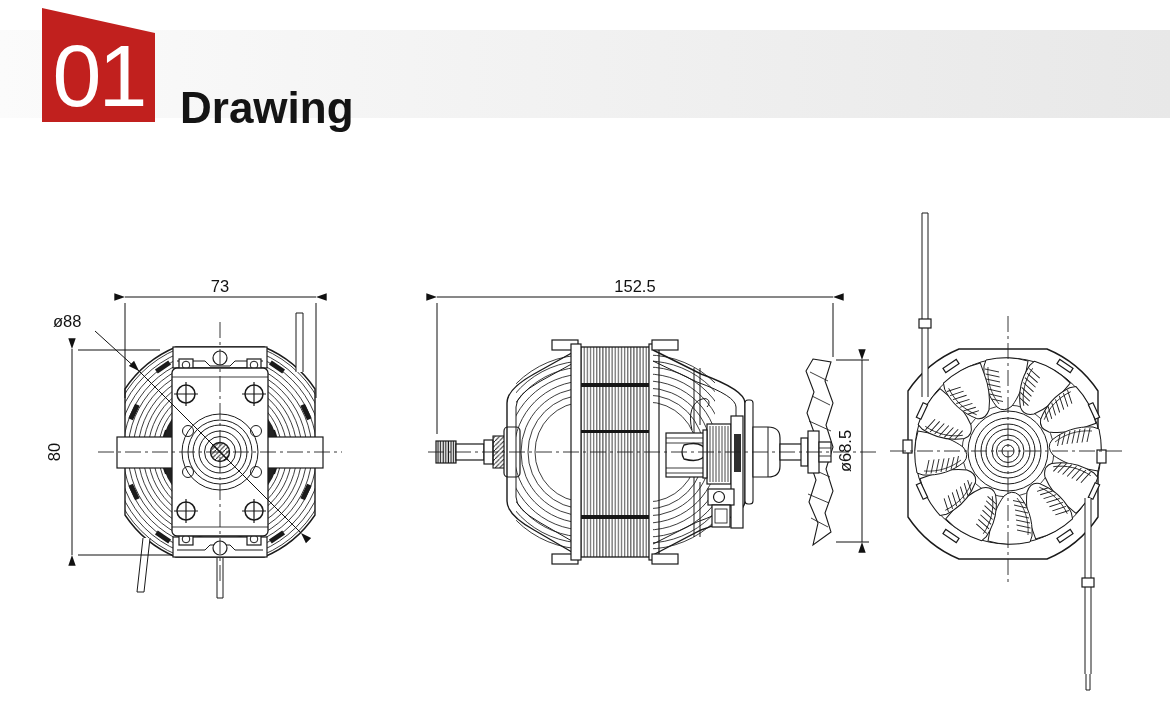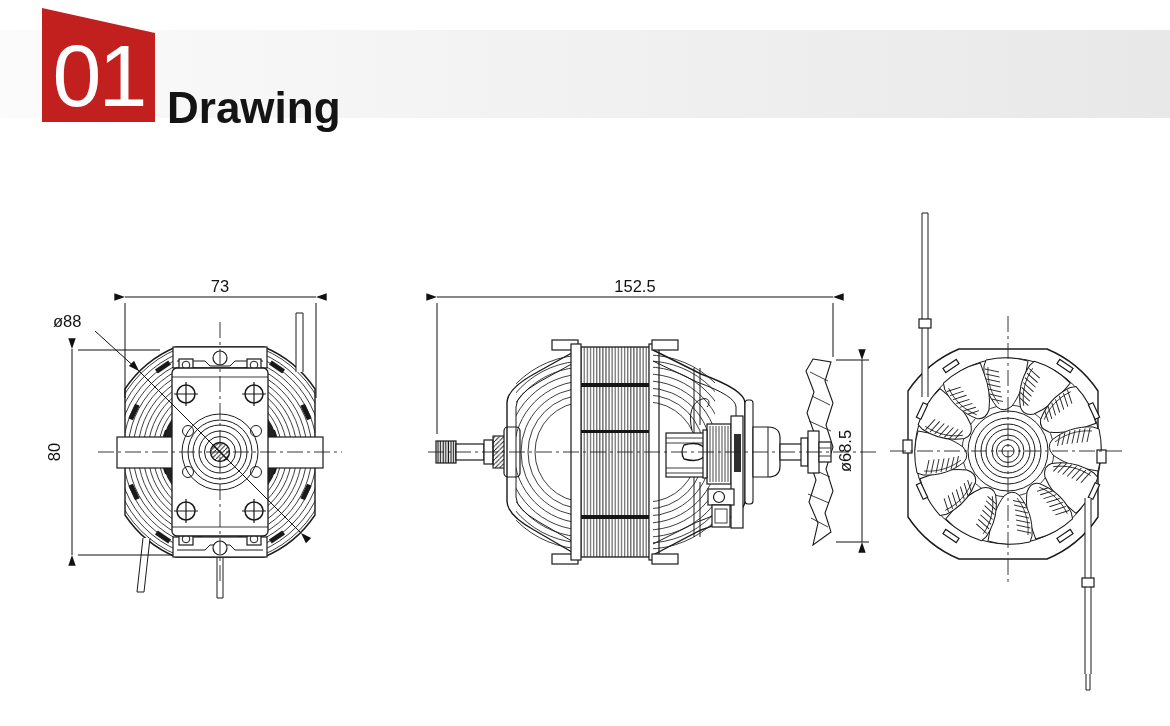--- a/index.html
+++ b/index.html
@@ -4,21 +4,21 @@
 <style>
   html,body{margin:0;padding:0;background:#fff;}
   .page{position:relative;width:1170px;height:726px;background:#fff;overflow:hidden;
         font-family:"Liberation Sans",sans-serif;}
   .header-bar{position:absolute;left:0;top:30px;width:1170px;height:88px;
         background:linear-gradient(90deg,#fbfbfb 0%,#f3f3f3 40%,#e8e8e8 100%);}
   .badge{position:absolute;left:42px;top:8px;width:113px;height:114px;background:#c1201e;
         clip-path:polygon(0 0,100% 22%,100% 100%,0 100%);}
   .badge span{position:absolute;left:0;bottom:2px;width:100%;text-align:center;
         color:#fff;font-size:88px;font-weight:400;letter-spacing:-3px;line-height:1;}
-  .header-title{position:absolute;left:167px;top:53px;font-size:44px;font-weight:700;
+  .header-title{position:absolute;left:180px;top:53px;font-size:44px;font-weight:700;
         color:#141414;letter-spacing:0px;}
   svg{position:absolute;left:0;top:0;}
   svg .ln{fill:none;stroke:#1a1a1a;stroke-width:1;}
   svg .ln14{fill:none;stroke:#1a1a1a;stroke-width:1.4;}
   svg .w{fill:#fff;stroke:#1a1a1a;stroke-width:1.2;}
   svg .thin{fill:none;stroke:#1a1a1a;stroke-width:0.85;}
   svg .cl{fill:none;stroke:#222;stroke-width:0.9;stroke-dasharray:16 4 3 4;}
   svg .dim{stroke:#111;stroke-width:1;fill:none;}
   svg text{font:16.5px "Liberation Sans",sans-serif;fill:#111;}
 </style>

